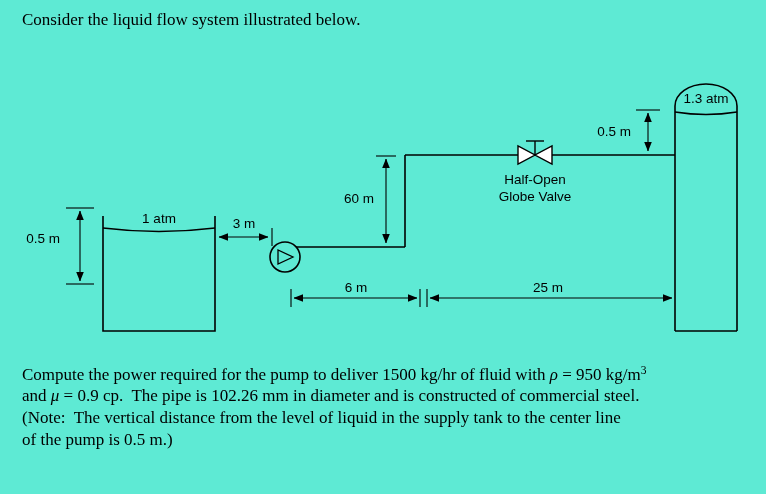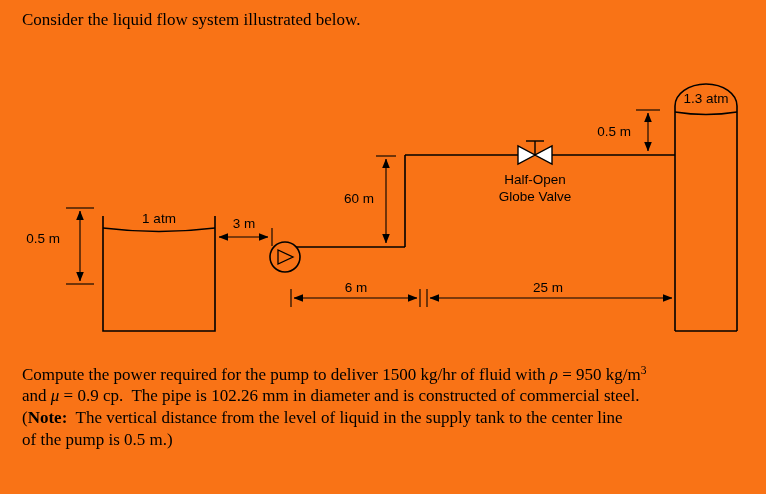--- a/index.html
+++ b/index.html
@@ -1,22 +1,22 @@
 <!DOCTYPE html>
 <html><head>
 <meta charset="utf-8">
 <style>
   html,body{margin:0;padding:0;background:#fff;}
-  #page{position:relative;width:766px;height:494px;background:#f97316;color:#000;
+  #page{position:relative;width:766px;height:494px;background:#5eead4;color:#000;
         font-family:"Liberation Serif",serif;overflow:hidden;}
   .intro{position:absolute;left:22px;top:10px;font-size:17px;}
   .problem{position:absolute;left:22px;top:360px;width:726px;font-size:17px;line-height:21.6px;}
   .greek{font-style:italic;}
   .sup{font-size:0.68em;vertical-align:0.5em;}
-  .bold{font-weight:bold;}
+  .bold{font-weight:normal;}
   svg{position:absolute;left:0;top:0;}
   svg text{font-family:"Liberation Sans",sans-serif;font-size:13.5px;fill:#000;}
   .pipe{stroke:#000;stroke-width:1.6;fill:none;}
   .dim{stroke:#000;stroke-width:1.1;fill:none;}
   .thin{stroke:#000;stroke-width:1.3;fill:none;}
 </style>
 </head>
 <body>
 
 <div id="page">

